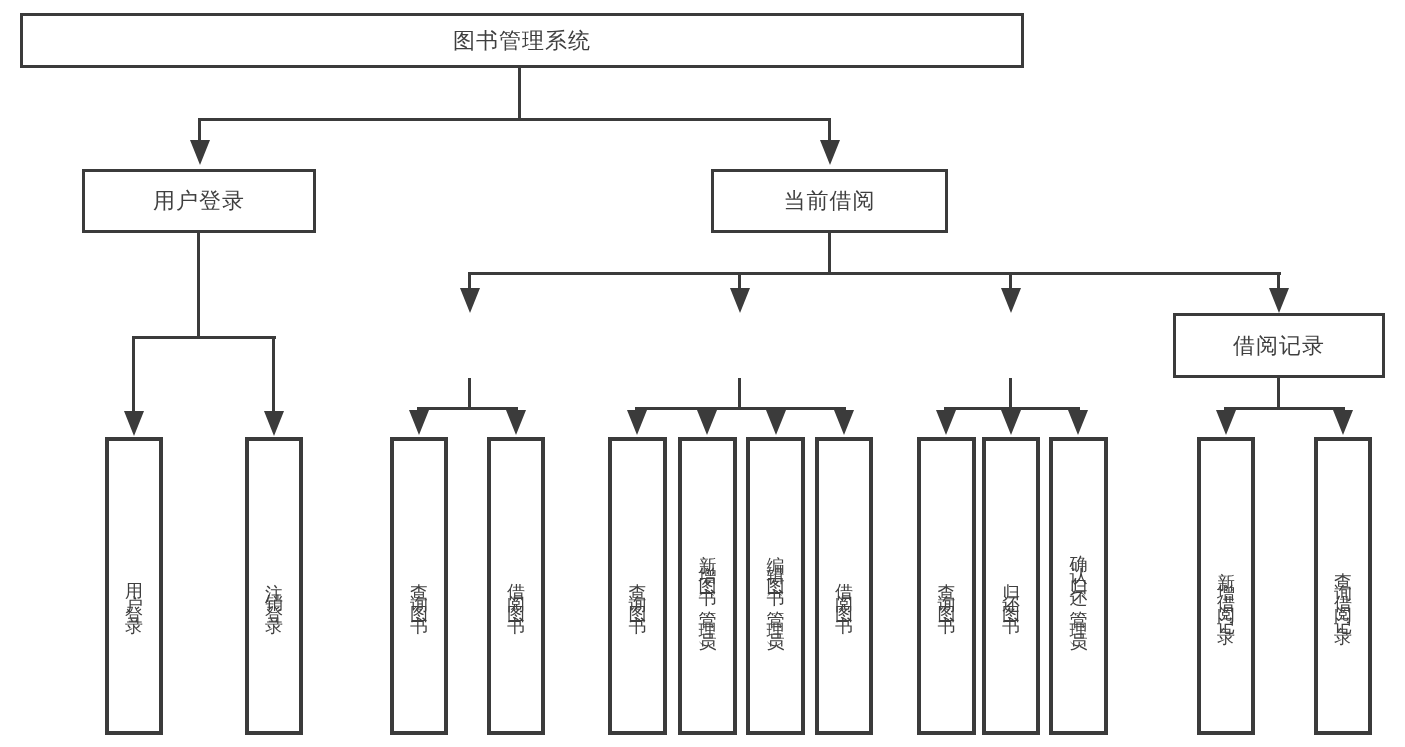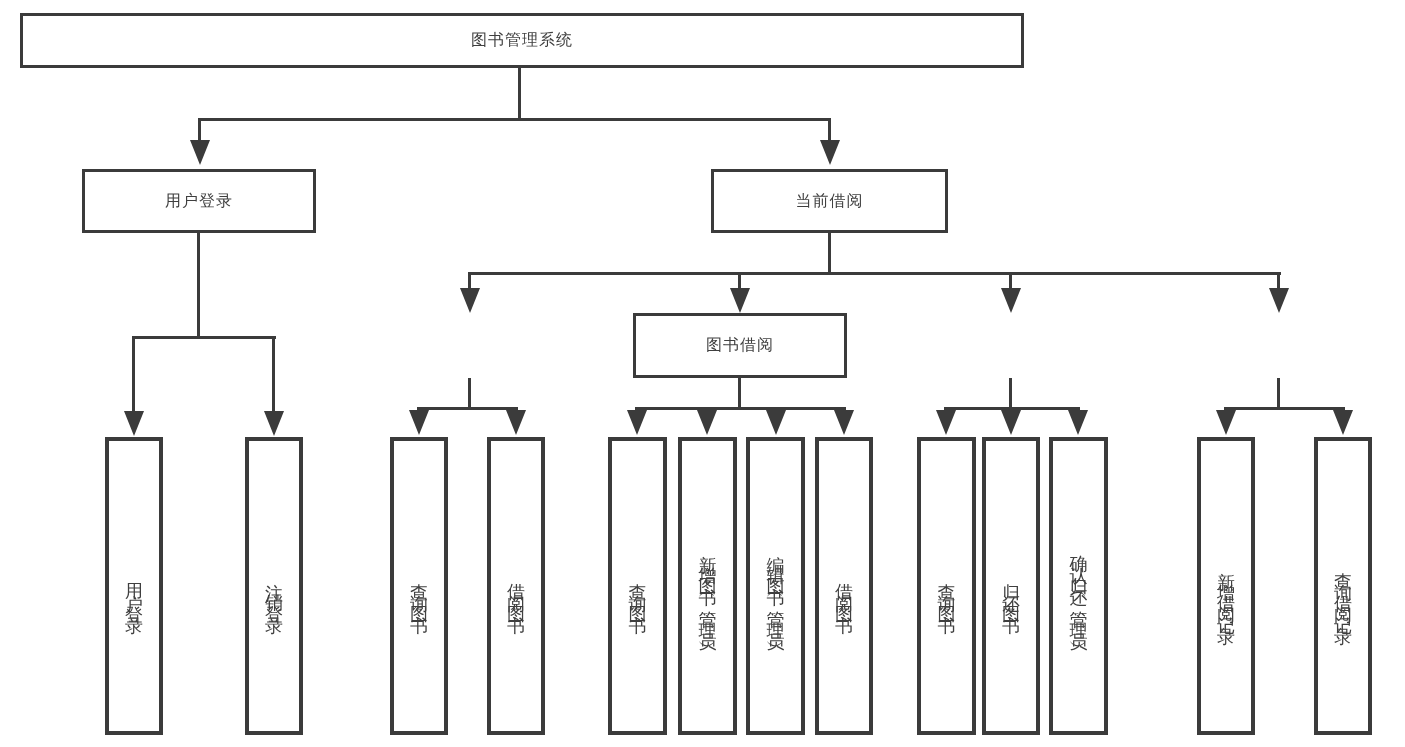--- a/index.html
+++ b/index.html
@@ -25,21 +25,21 @@
     box-sizing:border-box;
     background:#fff;
     border:3px solid var(--line);
     display:flex;align-items:center;justify-content:center;
   }
   .box.v{
     top:437px;height:298px;
     border-width:4px;
   }
   .hlabel{
-    font-size:16px;color:var(--text);
+    font-size:22px;color:var(--text);
     letter-spacing:1px;white-space:nowrap;
   }
   .vlabel{
     writing-mode:vertical-rl;
     text-orientation:mixed;
     font-size:18px;color:var(--text);
     letter-spacing:0.62em;
     margin-bottom:-0.62em;
     white-space:nowrap;
   }
@@ -96,22 +96,22 @@
   <div class="lh" style="left:468px;top:272px;width:813px;"></div>
   <div class="lv" style="left:468px;top:272px;height:16px;"></div>
   <div class="arr" style="left:460px;top:288px;"></div>
   <div class="lv" style="left:738px;top:272px;height:16px;"></div>
   <div class="arr" style="left:730px;top:288px;"></div>
   <div class="lv" style="left:1009px;top:272px;height:16px;"></div>
   <div class="arr" style="left:1001px;top:288px;"></div>
   <div class="lv" style="left:1277px;top:272px;height:16px;"></div>
   <div class="arr" style="left:1269px;top:288px;"></div>
 
-  <div class="box" style="left:633px;top:313px;width:214px;height:65px;">
-    <span class="hlabel">图书借阅</span>
+  <div class="box" style="left:1173px;top:313px;width:212px;height:65px;">
+    <span class="hlabel">借阅记录</span>
   </div>
 
   <div class="lv" style="left:468px;top:378px;height:29px;"></div>
   <div class="lh" style="left:417px;top:407px;width:101px;"></div>
   <div class="arr" style="left:409px;top:410px;"></div>
   <div class="arr" style="left:506px;top:410px;"></div>
 
   <div class="lv" style="left:738px;top:378px;height:29px;"></div>
   <div class="lh" style="left:635px;top:407px;width:211px;"></div>
   <div class="arr" style="left:627px;top:410px;"></div>

